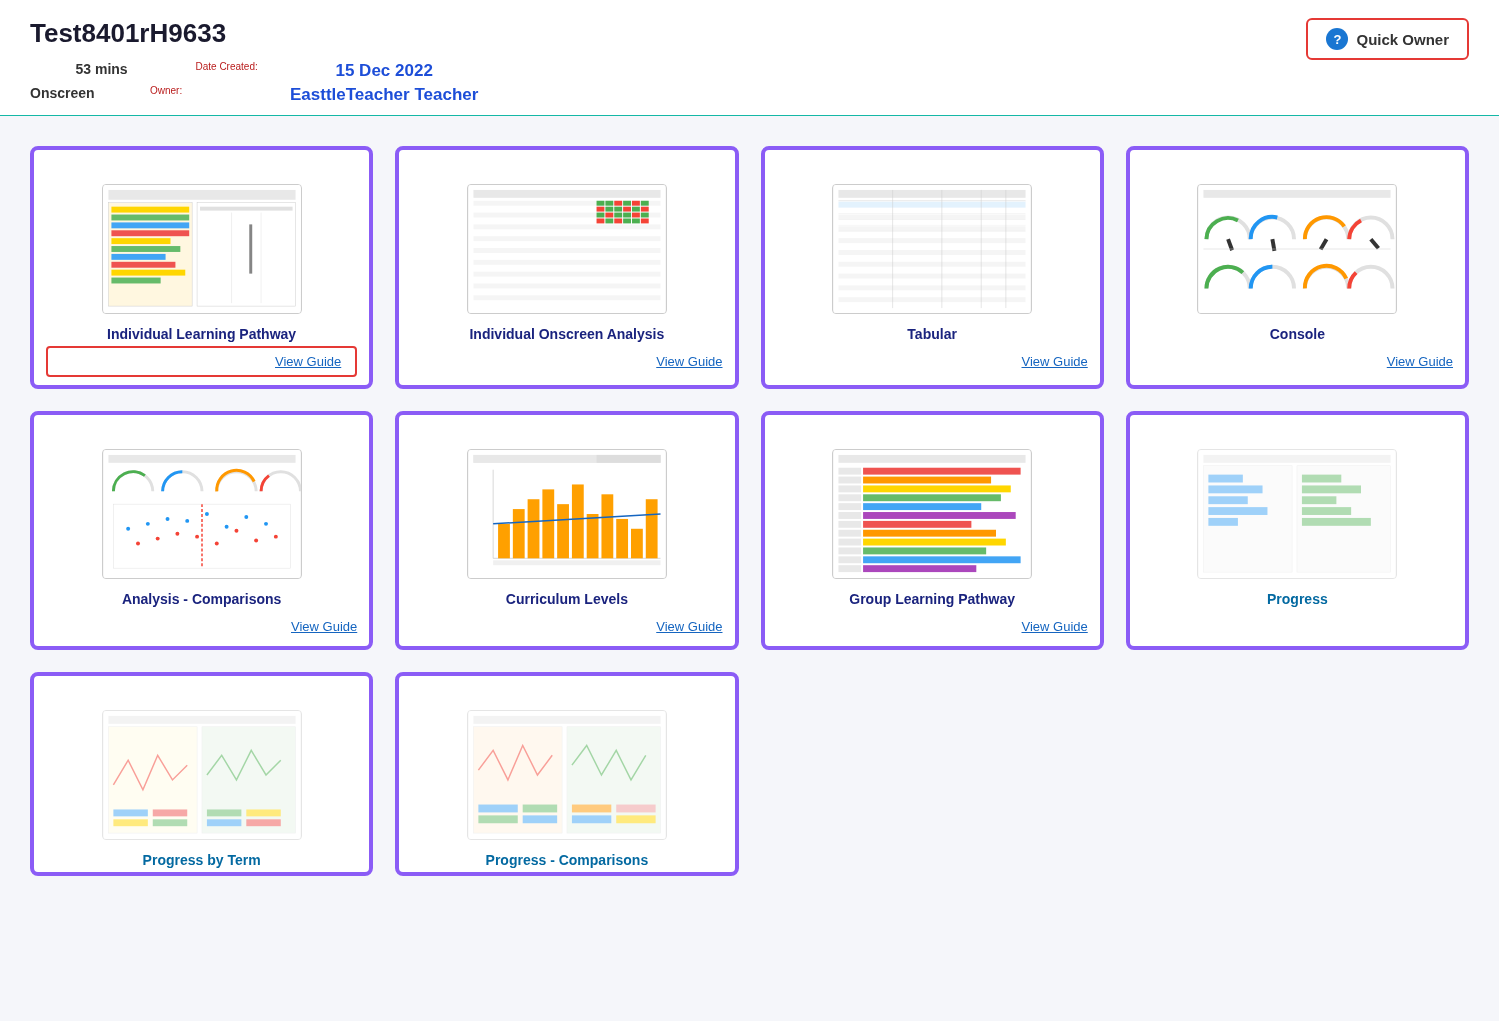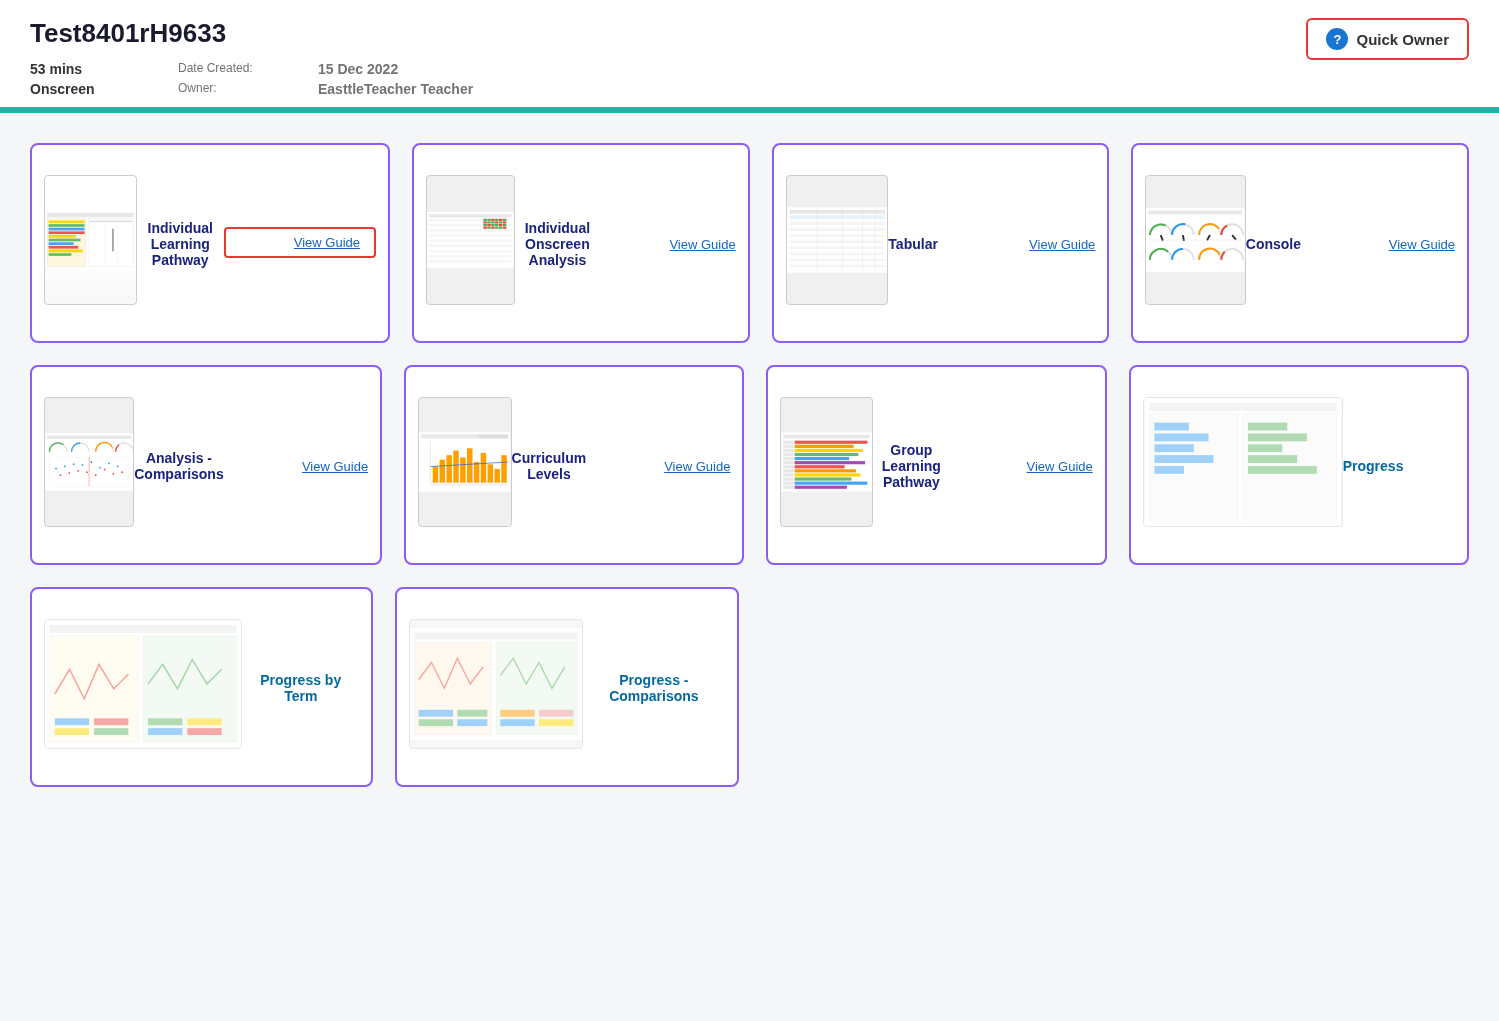--- a/index.html
+++ b/index.html
@@ -9,53 +9,53 @@
       color: #333;
       min-height: 1021px;
       width: 1499px;
     }
     .top-bar {
       background: white;
       padding: 18px 30px 10px 30px;
       display: flex;
       justify-content: space-between;
       align-items: flex-start;
-      border-bottom: 6px solid #14b8a6;
+      border-bottom: 1px solid #14b8a6;
     }
     .page-title {
       font-size: 26px;
       font-weight: bold;
       color: #1a1a2e;
       margin-bottom: 12px;
     }
     .meta-info {
       display: flex;
       flex-direction: column;
       gap: 4px;
+      align-items: center;
     }
     .meta-row {
       display: flex;
       gap: 40px;
     }
     .meta-label {
       font-weight: bold;
       font-size: 14px;
       color: #333;
       min-width: 80px;
     }
     .meta-value-label {
-      font-size: 12px;
-      color: #737373;
+      font-size: 10px;
+      color: #b91c1c;
       min-width: 100px;
-      margin-left: 28px;
     }
     .meta-value {
-      font-size: 14px;
+      font-size: 17px;
       font-weight: bold;
-      color: #737373;
+      color: #1d4ed8;
     }
     .quick-help-btn {
       display: flex;
       align-items: center;
       gap: 8px;
       border: 2px solid #e53935;
       border-radius: 6px;
       padding: 8px 18px;
       background: white;
       cursor: pointer;
@@ -80,26 +80,26 @@
       padding: 30px 30px;
     }
     .cards-grid {
       display: grid;
       grid-template-columns: repeat(4, 1fr);
       gap: 22px;
       margin-bottom: 22px;
     }
     .card {
       background: white;
-      border: 2px solid #8b5cf6;
+      border: 4px solid #8b5cf6;
       border-radius: 8px;
       display: flex;
-      flex-direction: row;
+      flex-direction: column;
       align-items: center;
-      padding: 6px 12px 0 12px;
+      padding: 34px 12px 0 12px;
       min-height: 200px;
     }
     .card-thumbnail {
       width: 200px;
       height: 130px;
       background: #f0f0f0;
       border: 1px solid #ccc;
       border-radius: 4px;
       margin-bottom: 12px;
       overflow: hidden;

